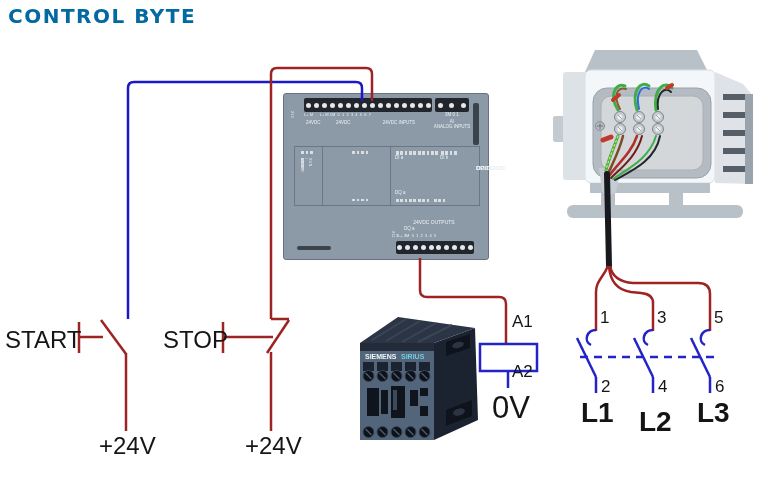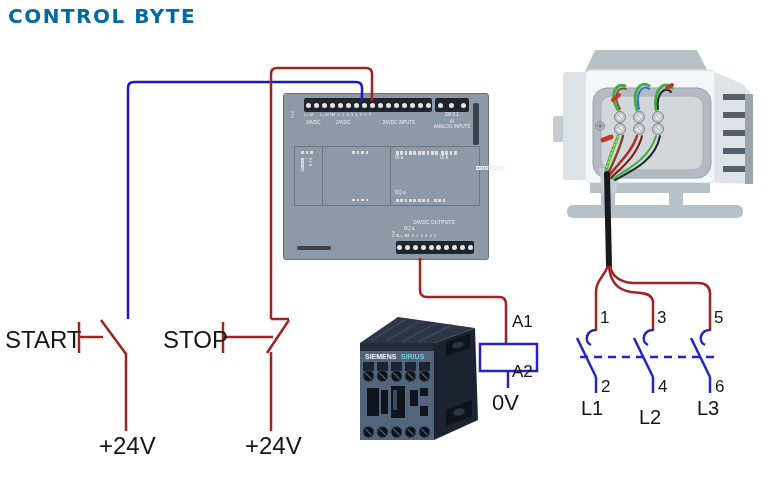--- a/index.html
+++ b/index.html
@@ -23,21 +23,21 @@
   .pmid{border:1px solid #6c7783;}
   .vtxt{writing-mode:vertical-rl;font-size:3.5px;color:#e8edf2;letter-spacing:.3px;}
   .dot{position:static!important;width:2.5px;height:2.5px;background:#d9dee3;margin:0 1px;flex:none;}
   .dotrow{display:flex;}
   .ledsq{position:static!important;width:2.8px;height:3.5px;background:#d9dee3;margin:0 .8px;flex:none;}
   .model{text-align:right;font-weight:bold;font-size:6px;color:#eef2f6;line-height:1.1;}
   
   .lbl{color:#151515;z-index:5;}
   .big{font-size:24px;}
   .med{font-size:17px;}
-  .phase{font-size:20px;font-weight:normal;}
+  .phase{font-size:28px;font-weight:bold;}
 </style>
 </head>
 <body>
 
 <div class="stage">
 
   <div class="abs logo">CONTROL BYTE</div>
 
   <svg class="layer" style="left:545px;top:36px;z-index:1" width="215" height="215" viewBox="0 0 215 215">
 
@@ -363,21 +363,21 @@
         <path d="M710,377 V393"></path>
     </g>
   </svg>
 
   <div class="abs lbl big" style="left:5px;top:326px">START</div>
   <div class="abs lbl big" style="left:163px;top:326px">STOP</div>
   <div class="abs lbl big" style="left:99px;top:432px">+24V</div>
   <div class="abs lbl big" style="left:245px;top:432px">+24V</div>
   <div class="abs lbl med" style="left:512px;top:312px">A1</div>
   <div class="abs lbl med" style="left:512px;top:362px">A2</div>
-  <div class="abs lbl" style="left:492px;top:390px;font-size:22px">0V</div>
+  <div class="abs lbl" style="left:492px;top:390px;font-size:31px">0V</div>
   <div class="abs lbl med" style="left:600px;top:308px">1</div>
   <div class="abs lbl med" style="left:657px;top:308px">3</div>
   <div class="abs lbl med" style="left:714px;top:308px">5</div>
   <div class="abs lbl med" style="left:601px;top:377px">2</div>
   <div class="abs lbl med" style="left:658px;top:377px">4</div>
   <div class="abs lbl med" style="left:715px;top:377px">6</div>
   <div class="abs lbl phase" style="left:581px;top:397px">L1</div>
   <div class="abs lbl phase" style="left:639px;top:406px">L2</div>
   <div class="abs lbl phase" style="left:697px;top:397px">L3</div>
 

